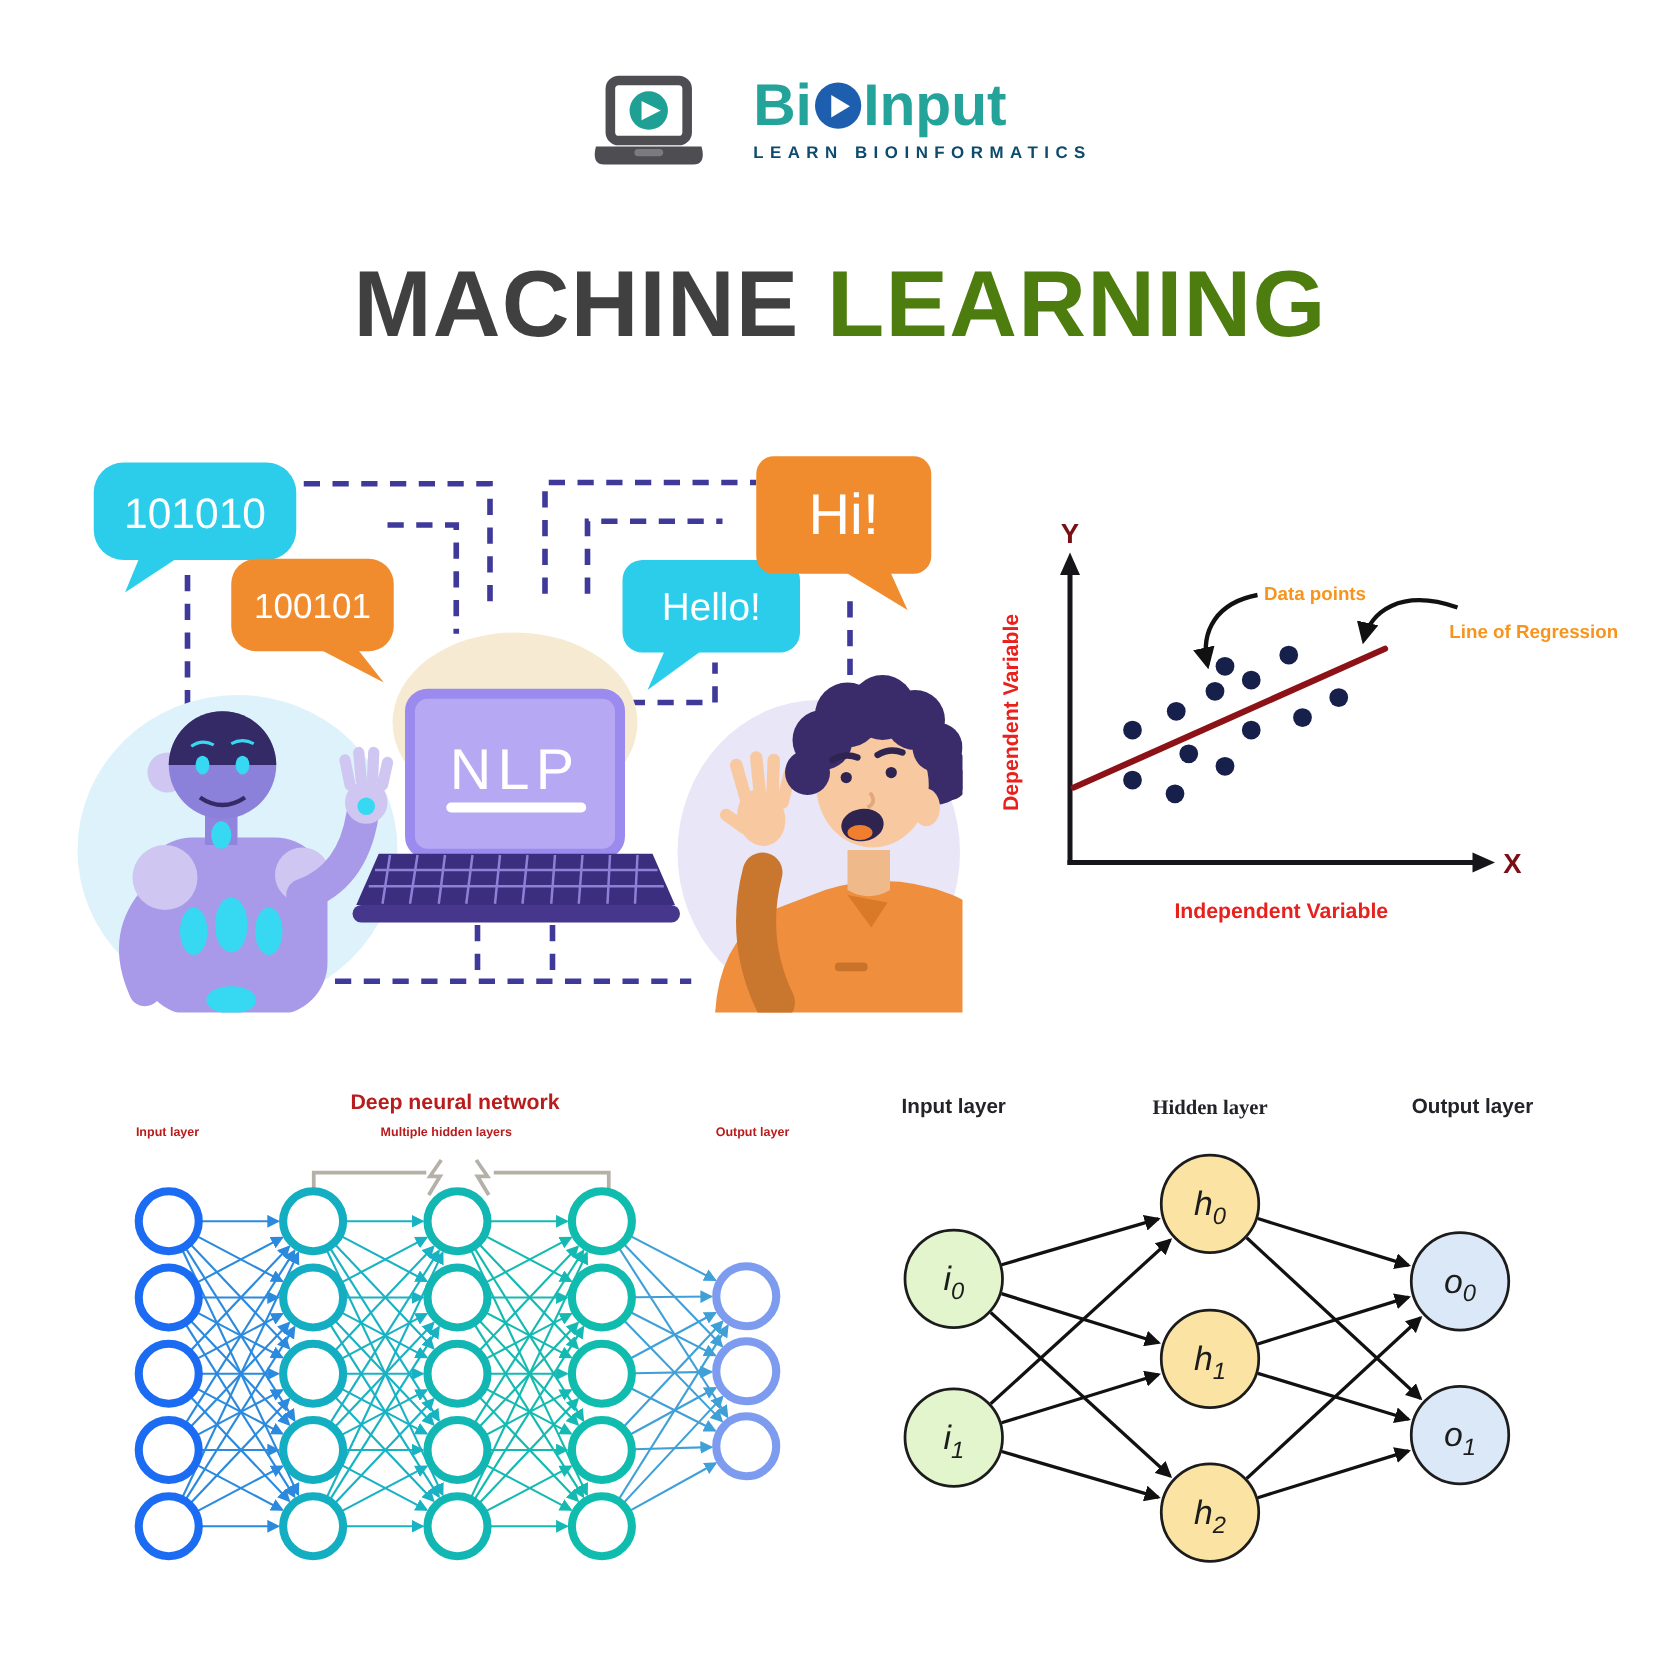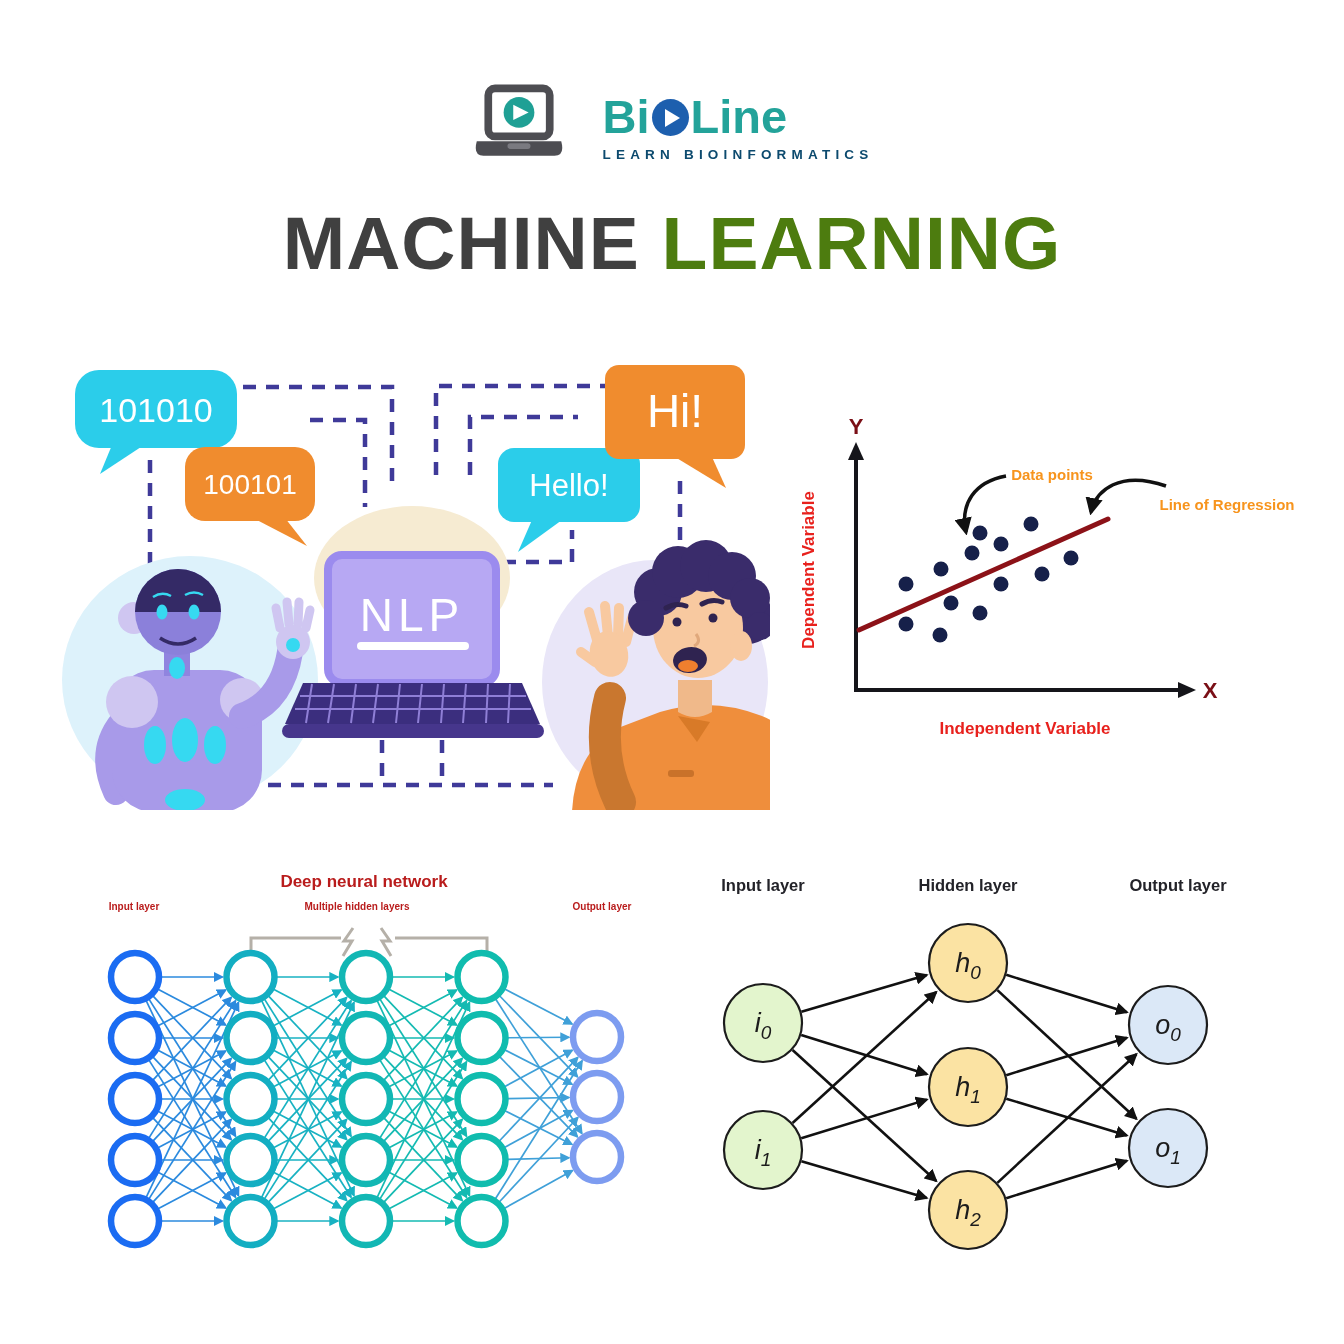--- a/index.html
+++ b/index.html
@@ -1,20 +1,20 @@
 <!DOCTYPE html>
 <html><head>
 <meta charset="utf-8">
 <style>
   html,body{margin:0;padding:0;background:#fff;}
   .canvas{position:relative;width:1344px;height:1344px;background:#ffffff;overflow:hidden;
           font-family:"Liberation Sans",sans-serif;}
   
   .logo{position:absolute;top:60px;left:0;width:100%;display:flex;justify-content:center;
-        align-items:flex-end;gap:36px;margin-top:24px;}
+        align-items:flex-start;gap:36px;}
   .logo-textcol{display:flex;flex-direction:column;align-items:flex-start;}
   .brand{display:flex;align-items:center;font-size:47px;font-weight:bold;color:#23a39a;line-height:1;}
   .brand .o-play{width:37px;height:37px;border-radius:50%;background:#1d5fae;display:inline-flex;
         align-items:center;justify-content:center;margin:2px 2px 0 2px;}
   .brand .o-play .tri{width:0;height:0;border-left:15px solid #fff;border-top:9px solid transparent;
         border-bottom:9px solid transparent;margin-left:4px;}
   .tagline{font-size:13.5px;font-weight:bold;color:#0c4a6e;letter-spacing:5.2px;margin-top:7px;}
   
   .title{position:absolute;top:200px;left:0;width:100%;text-align:center;font-weight:bold;
          font-size:75px;letter-spacing:1px;white-space:nowrap;}
@@ -41,21 +41,21 @@
       <path d="M44,20 L60,28 L44,36 Z" fill="#ffffff"></path>
       <path d="M6,58 L94,58 Q98,73 87,73 L13,73 Q2,73 6,58 Z" fill="#4d4d52"></path>
       <rect x="38" y="60" width="24" height="6" rx="3" fill="#7a7a80"></rect>
     </svg>
     <div class="logo-textcol">
       <div class="brand">
           <span>Bi</span>
           <span class="o-play">
             <span class="tri"></span>
           </span>
-          <span>Line</span>
+          <span>Input</span>
         </div>
       <div class="tagline">LEARN BIOINFORMATICS</div>
     </div>
   </div>
 
   <div class="title">
     <span class="w1">MACHINE</span>
     <span class="w2">LEARNING</span>
   </div>
 
@@ -334,21 +334,21 @@
         <circle cx="396.5" cy="174" r="24" fill="none" stroke="#10bcae" stroke-width="6.5"></circle>
         <circle cx="396.5" cy="235" r="24" fill="none" stroke="#10bcae" stroke-width="6.5"></circle>
         <circle cx="396.5" cy="296" r="24" fill="none" stroke="#10bcae" stroke-width="6.5"></circle>
         <circle cx="512" cy="112" r="24" fill="none" stroke="#7d9cf0" stroke-width="6.5"></circle>
         <circle cx="512" cy="172" r="24" fill="none" stroke="#7d9cf0" stroke-width="6.5"></circle>
         <circle cx="512" cy="232" r="24" fill="none" stroke="#7d9cf0" stroke-width="6.5"></circle>
       </g>
   </svg>
 
   <div class="nn-label snn-label" style="left:763px;top:876px;">Input layer</div>
-  <div class="nn-label snn-label" style="left:968px;top:876px;">Hidden layer</div>
+  <div class="nn-label snn-label" style="left:968px;top:876px;font-family:Liberation Serif, serif;">Hidden layer</div>
   <div class="nn-label snn-label" style="left:1178px;top:876px;">Output layer</div>
 
   <svg class="abs" style="left:700px;top:920px;" width="520" height="345" viewBox="0 0 520 345">
     <defs>
       <marker id="arrow-black" viewBox="0 0 10 10" refX="8.5" refY="5" markerWidth="5" markerHeight="5" orient="auto">
         <path d="M0,0 L10,5 L0,10 Z" fill="#111111"></path>
       </marker>
     </defs>
     <g>
         <line x1="101.38949628033083" y1="91.76404986917146" x2="226.73129149864437" y2="55.07864639064067" stroke="#111111" stroke-width="2.6" marker-end="url(#arrow-black)"></line>

